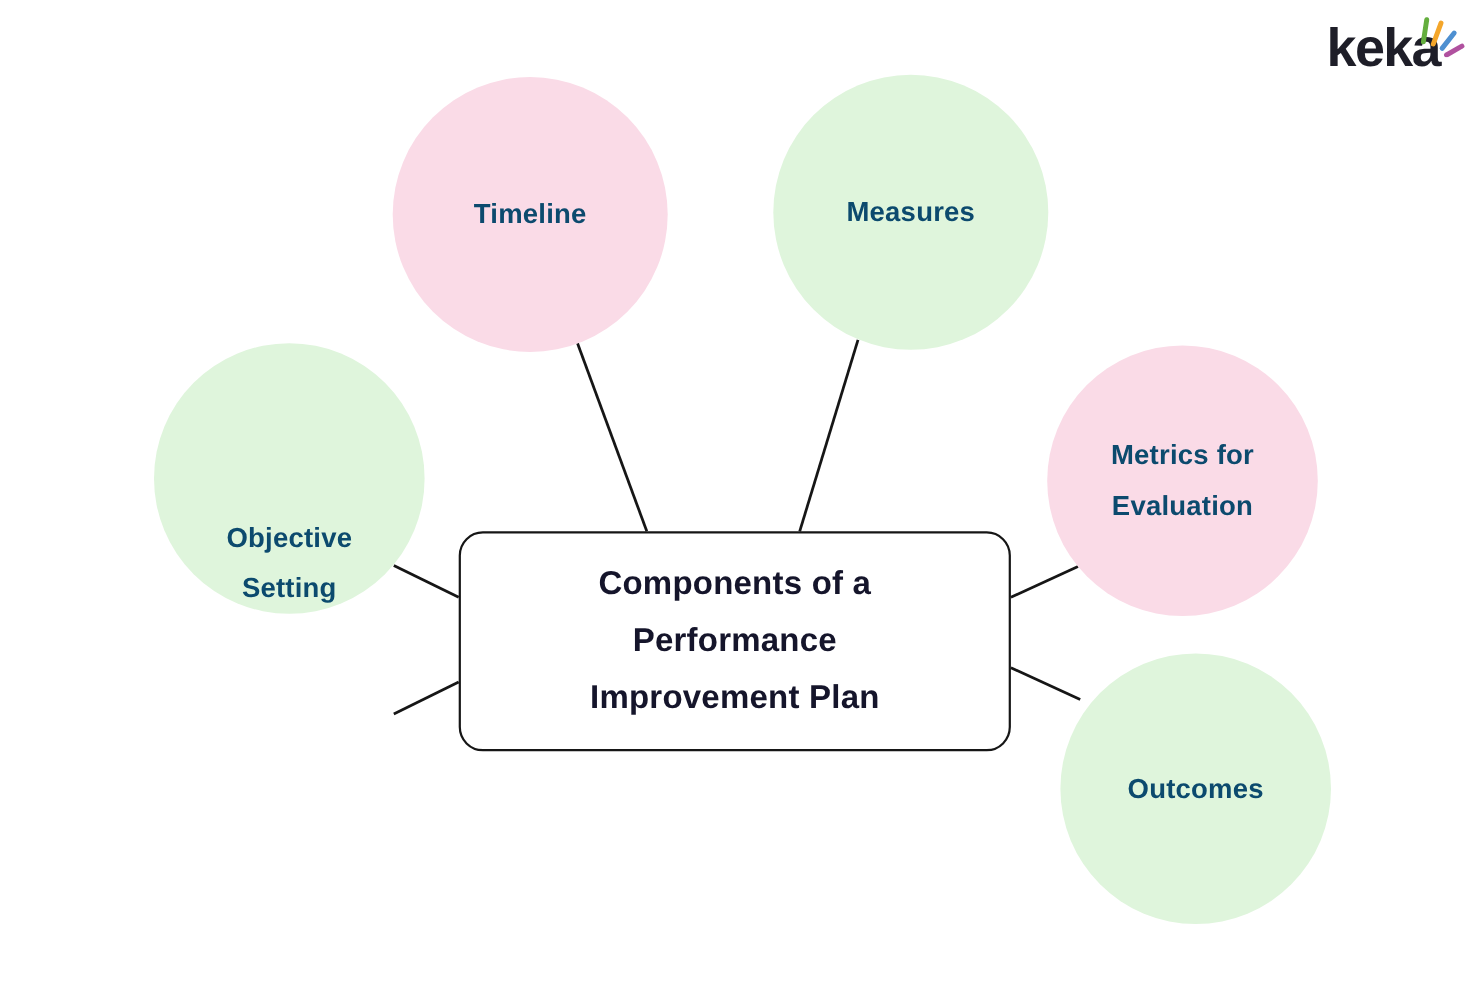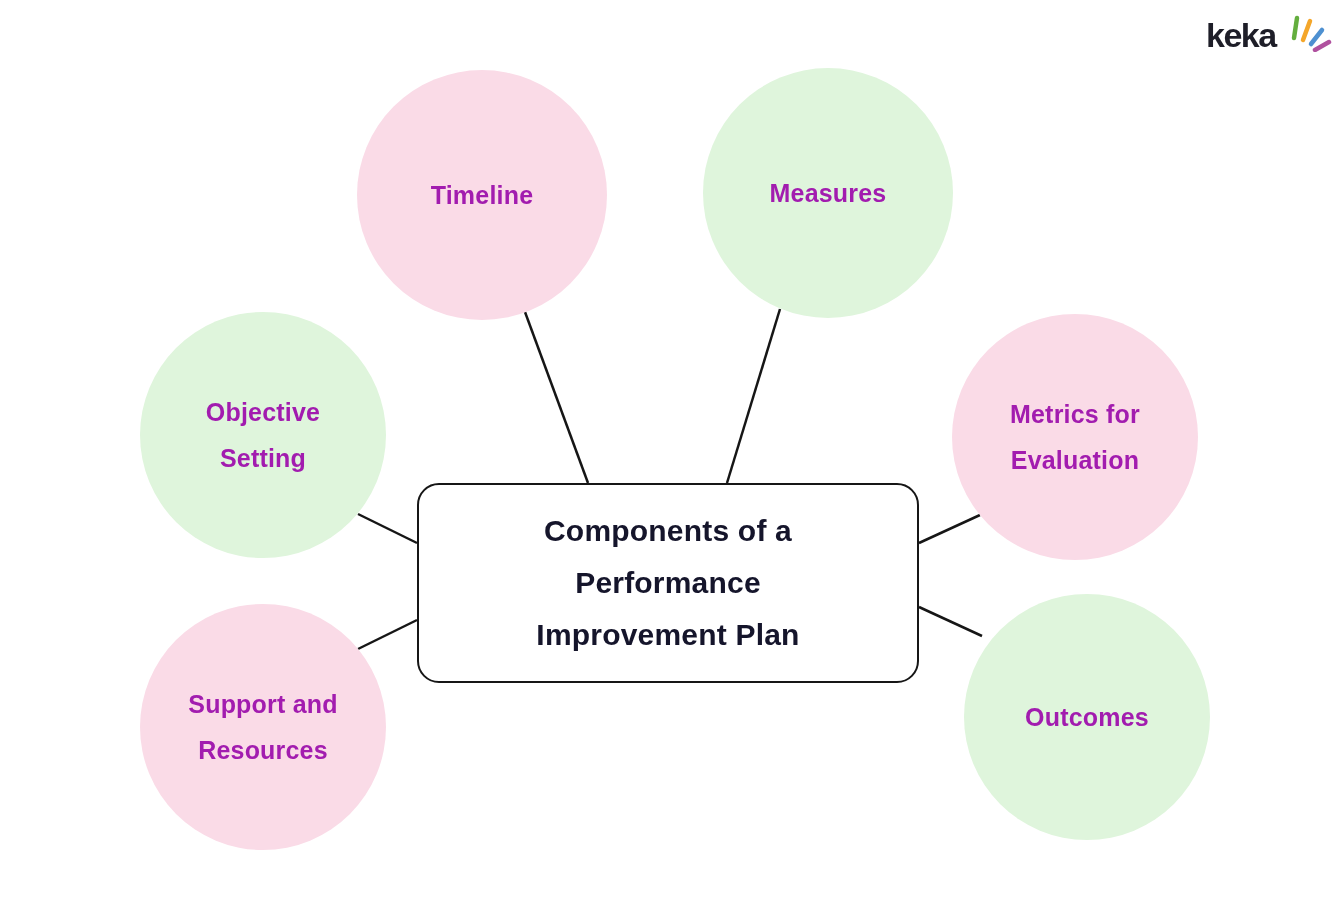--- a/index.html
+++ b/index.html
@@ -30,21 +30,21 @@
     align-items: center;
     justify-content: center;
     text-align: center;
   }
   .node.pink  { background: #fadbe7; }
   .node.green { background: #dff5dc; }
   .node-label {
     font-size: 25px;
     font-weight: 700;
     line-height: 46px;
-    color: #a21caf;
+    color: #0c4a6e;
     white-space: pre-line;
     letter-spacing: 0.2px;
   }
   .center-box {
     position: absolute;
     left: 417px;
     top: 483px;
     width: 502px;
     height: 200px;
     box-sizing: border-box;
@@ -69,21 +69,21 @@
     position: absolute;
     left: 1198px;
     top: 4px;
     width: 134px;
     height: 64px;
   }
   .logo-text {
     position: absolute;
     left: 8px;
     top: 12px;
-    font-size: 34px;
+    font-size: 49px;
     font-weight: 800;
     letter-spacing: -1.5px;
     color: #1e1e28;
   }
   .logo-rays {
     position: absolute;
     left: 88px;
     top: 0px;
   }
 </style>
@@ -102,34 +102,30 @@
   </svg>
 
   <div class="node pink" style="left:357px; top:70px; width:250px; height:250px;">
     <span class="node-label">Timeline</span>
   </div>
 
   <div class="node green" style="left:703px; top:68px; width:250px; height:250px;text-align:center;">
     <span class="node-label">Measures</span>
   </div>
 
-  <div class="node green" style="left:140px; top:312px; width:246px; height:246px;">
+  <div class="node green" style="left:140px; top:312px; width:246px; height:246px;align-items:flex-end;">
     <span class="node-label">Objective
 Setting</span>
   </div>
 
   <div class="node pink" style="left:952px; top:314px; width:246px; height:246px;align-items:center;">
     <span class="node-label">Metrics for
 Evaluation</span>
   </div>
 
-  <div class="node pink" style="left:140px; top:604px; width:246px; height:246px;">
-    <span class="node-label">Support and
-Resources</span>
-  </div>
 
   <div class="node green" style="left:964px; top:594px; width:246px; height:246px;">
     <span class="node-label">Outcomes</span>
   </div>
 
   <div class="center-box">
     <span class="center-title">Components of a
 Performance
 Improvement Plan</span>
   </div>

